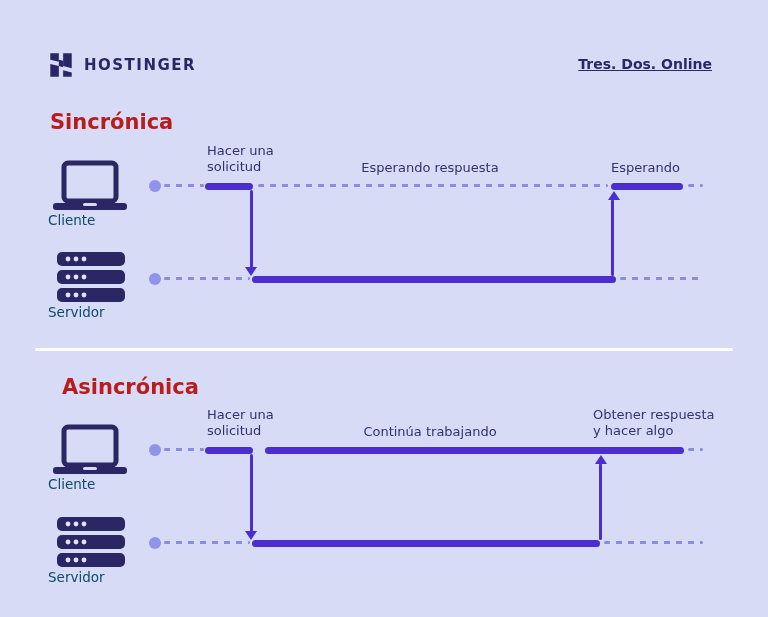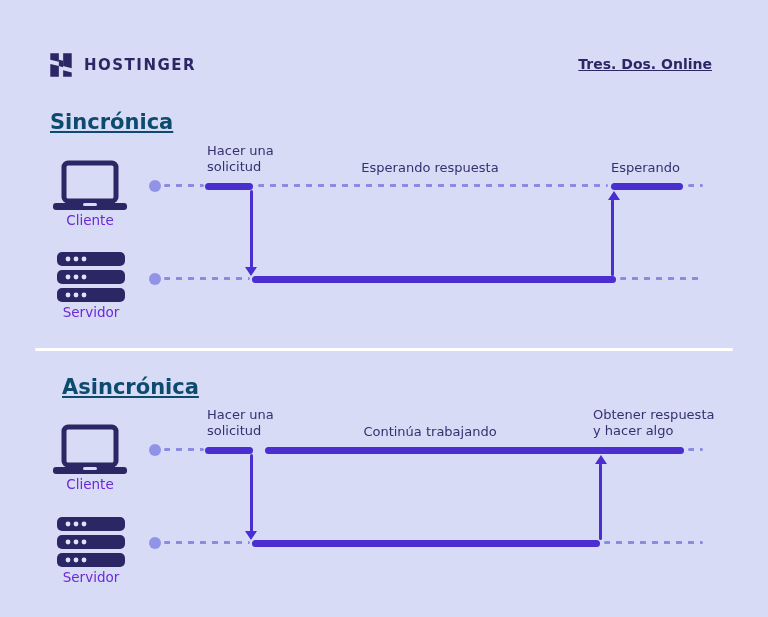--- a/index.html
+++ b/index.html
@@ -9,24 +9,24 @@
     --dash:#8a8ce4;
     --dot:#9093e8;
   }
   html,body{margin:0;padding:0;}
   body{font-family:"DejaVu Sans", sans-serif;}
   .canvas{
     position:relative;width:768px;height:617px;background:var(--bg);overflow:hidden;
   }
   .brand-text{position:absolute;font-size:15px;font-weight:800;letter-spacing:1.5px;color:var(--ink);}
   .tagline{position:absolute;font-size:14px;font-weight:700;color:var(--ink);text-decoration:underline;}
-  .section-title{position:absolute;font-size:21px;font-weight:700;color:#0c4a6e;text-decoration:underline;}
+  .section-title{position:absolute;font-size:21px;font-weight:700;color:#b91c1c;}
   .lbl{position:absolute;font-size:13px;line-height:16px;color:#34316f;white-space:pre-line;}
   .lbl.center{text-align:center;}
-  .actor-label{position:absolute;font-size:13.5px;color:#6d28d9;text-align:center;}
+  .actor-label{position:absolute;font-size:13.5px;color:#0c4a6e;text-align:left;}
   .icon-wrap{position:absolute;}
   .dot{position:absolute;width:12px;height:12px;border-radius:50%;background:var(--dot);}
   .dash-line{position:absolute;height:3px;border-radius:2px;
     background:repeating-linear-gradient(90deg,var(--dash) 0 6px,transparent 6px 12px);}
   .bar{position:absolute;height:7px;border-radius:4px;background:var(--bar);}
   .vline{position:absolute;width:3px;background:var(--bar);border-radius:2px;}
   .arrow-down{position:absolute;width:0;height:0;
     border-left:6px solid transparent;border-right:6px solid transparent;border-top:9px solid var(--bar);}
   .arrow-up{position:absolute;width:0;height:0;
     border-left:6px solid transparent;border-right:6px solid transparent;border-bottom:9px solid var(--bar);}

